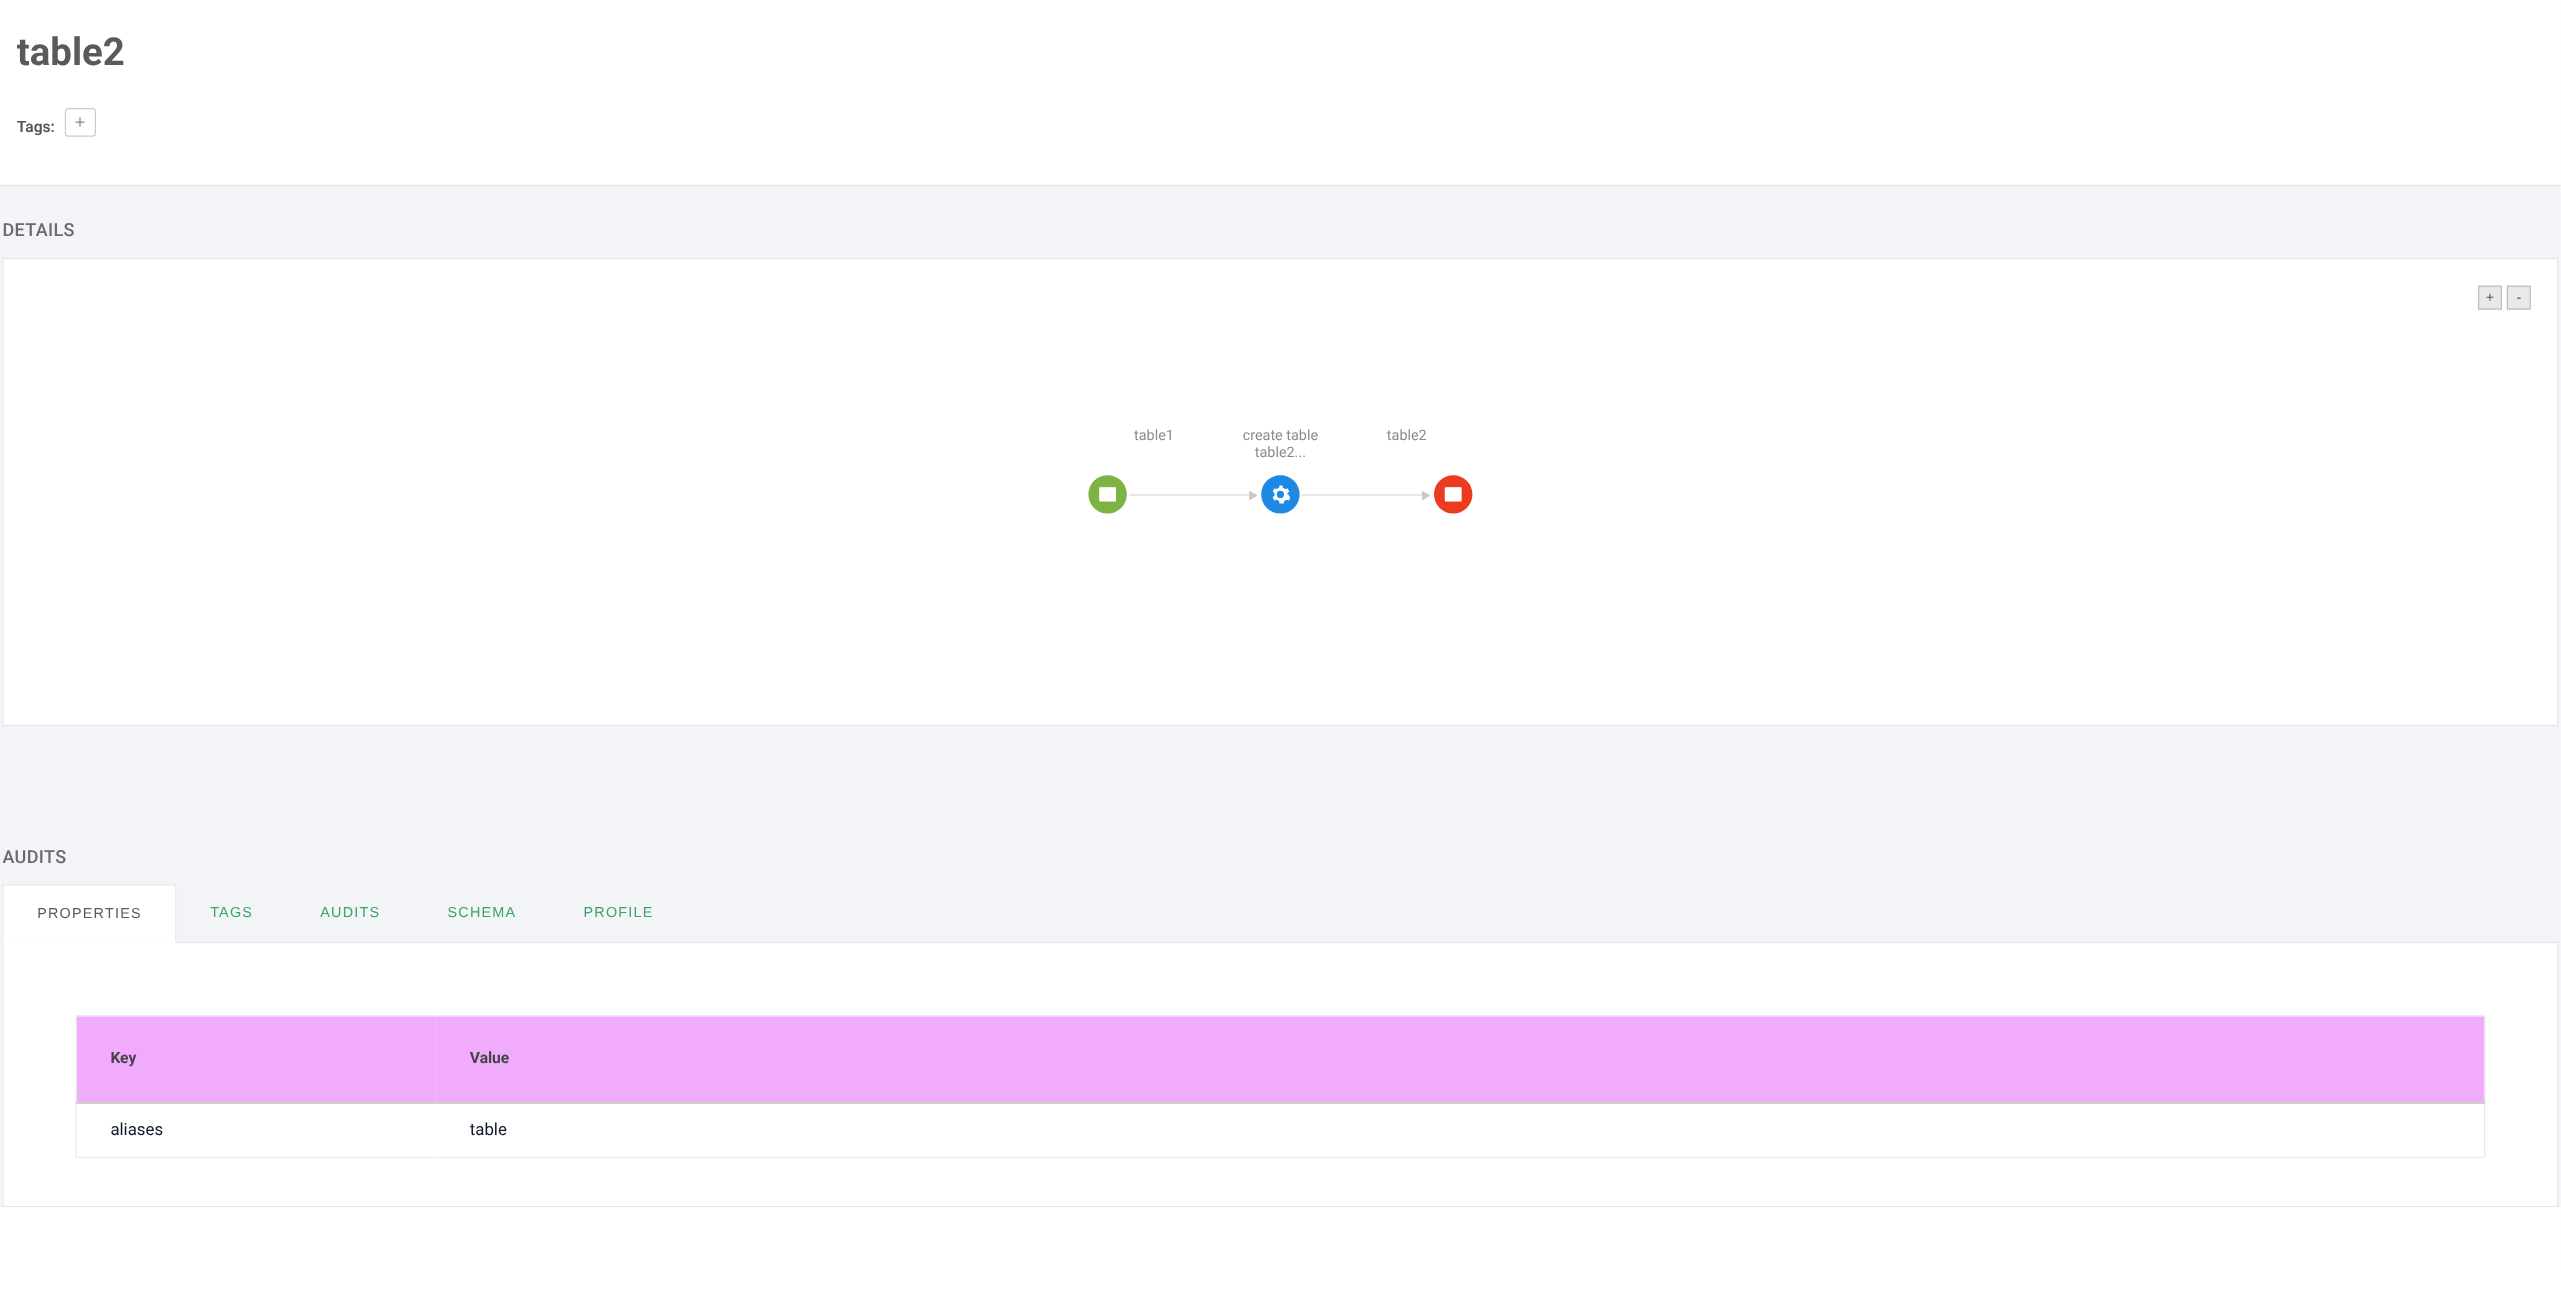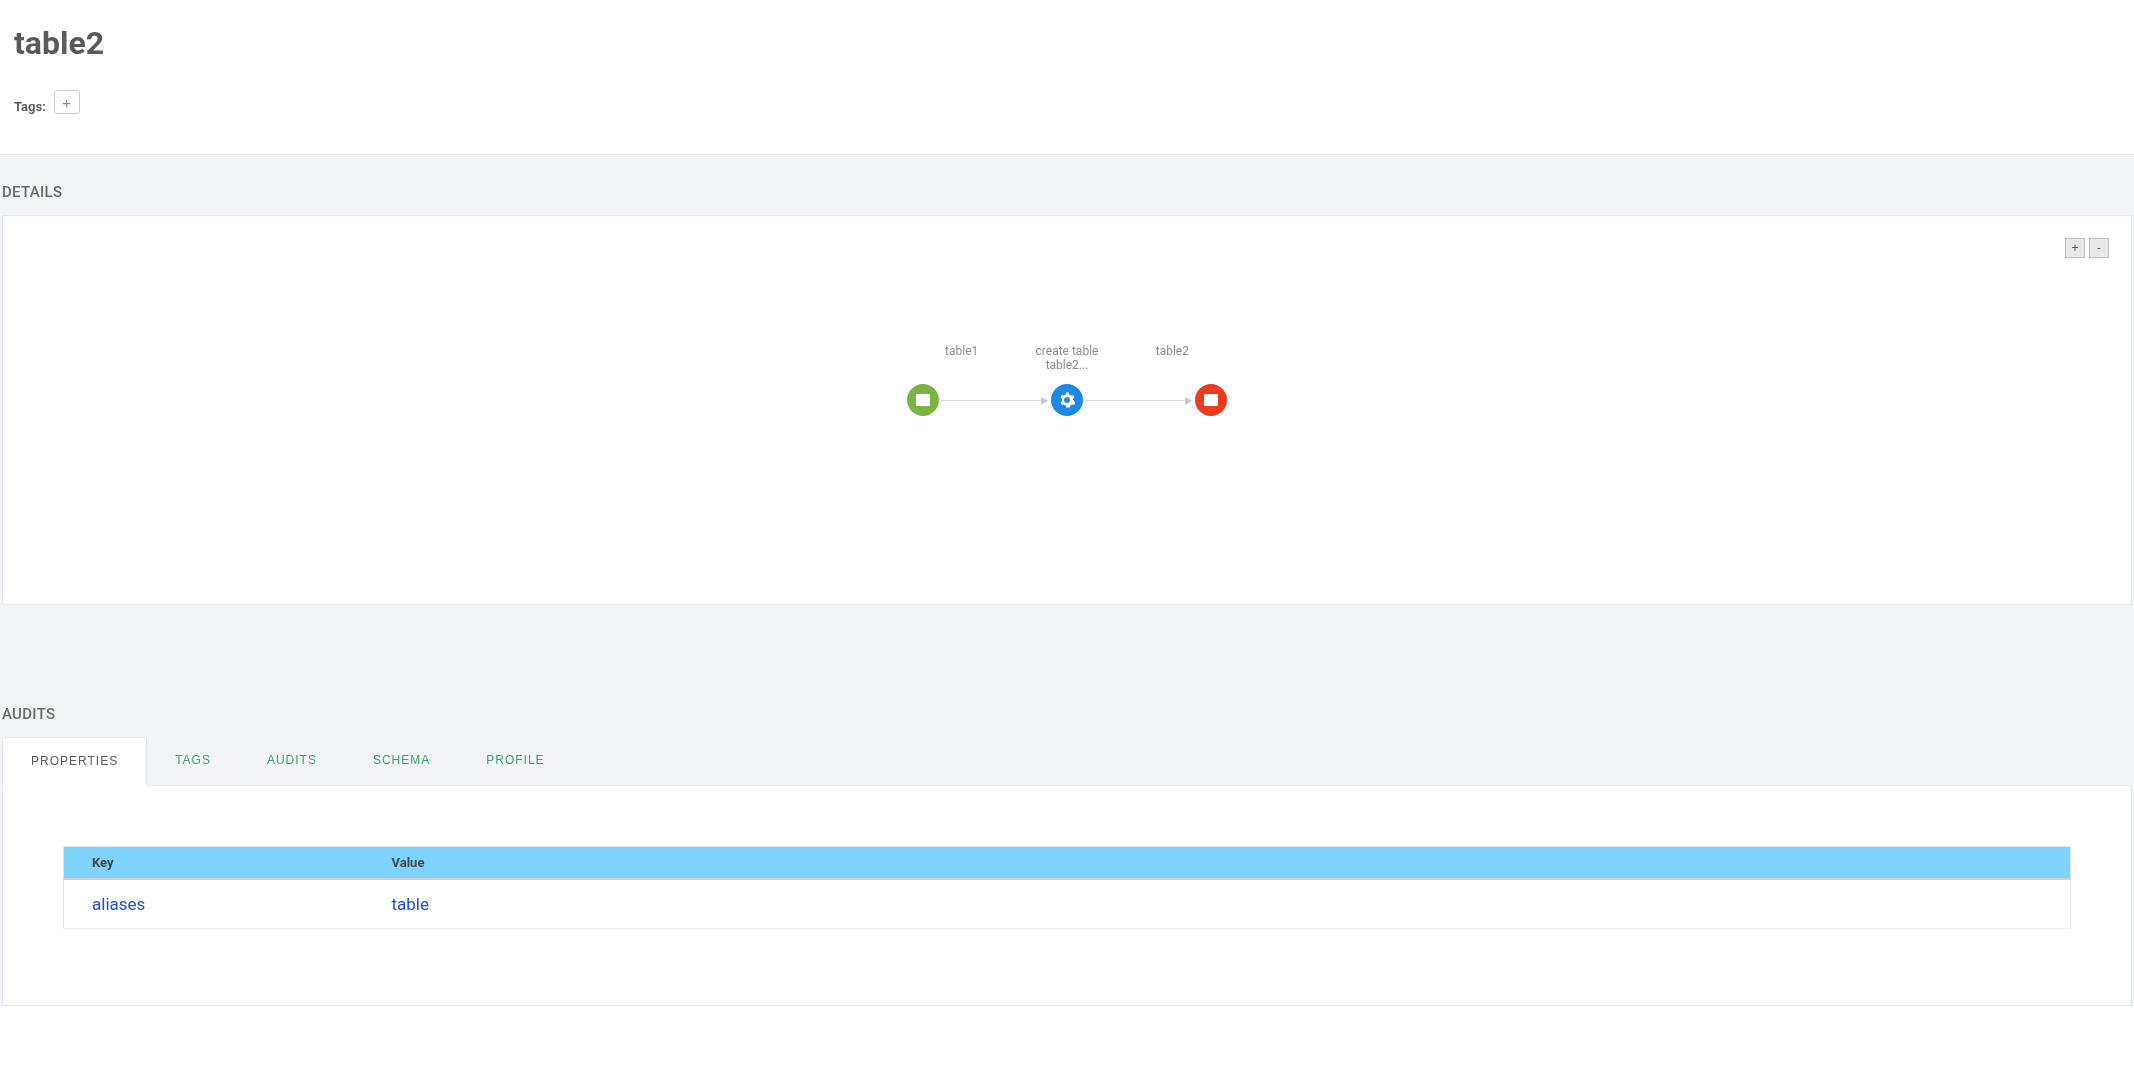--- a/index.html
+++ b/index.html
@@ -74,21 +74,21 @@
     border: 1px solid #bdbdbd;
     background: #e9e9e9;
     display: flex; align-items: center; justify-content: center;
     font-size: 12px; color: #555;
     cursor: pointer;
     line-height: 1;
   }
   .lineage-graph {
     position: absolute;
     left: 50%;
-    top: 128px;
+    top: 140px;
     transform: translateX(-50%);
     width: 320px;
   }
   .node-labels {
     display: flex;
     justify-content: space-between;
     font-size: 12px;
     color: #8b8b8b;
     margin-bottom: 12px;
     padding: 0 2px;
@@ -165,28 +165,28 @@
   .prop-table {
     width: 100%;
     border: 1px solid #e8e8e8;
     border-collapse: collapse;
   }
   .prop-table th {
     text-align: left;
     font-size: 13px;
     font-weight: 700;
     color: #444;
-    padding: 8px 28px;
+    padding: 28px 28px;
     border-bottom: 2px solid #cfcfcf;
-    background: #7dd3fc;
+    background: #f0abfc;
   }
   .prop-table td {
     padding: 14px 28px;
-    font-size: 17px;
-    color: #1d4ed8;
+    font-size: 14px;
+    color: #0f172a;
     border-bottom: 1px solid #efefef;
   }
   .prop-table .kcol { width: 300px; }
 </style>
 </head>
 <body>
 
 <div class="header">
   <h1 class="page-title">table2</h1>
   <div class="tags-row">

